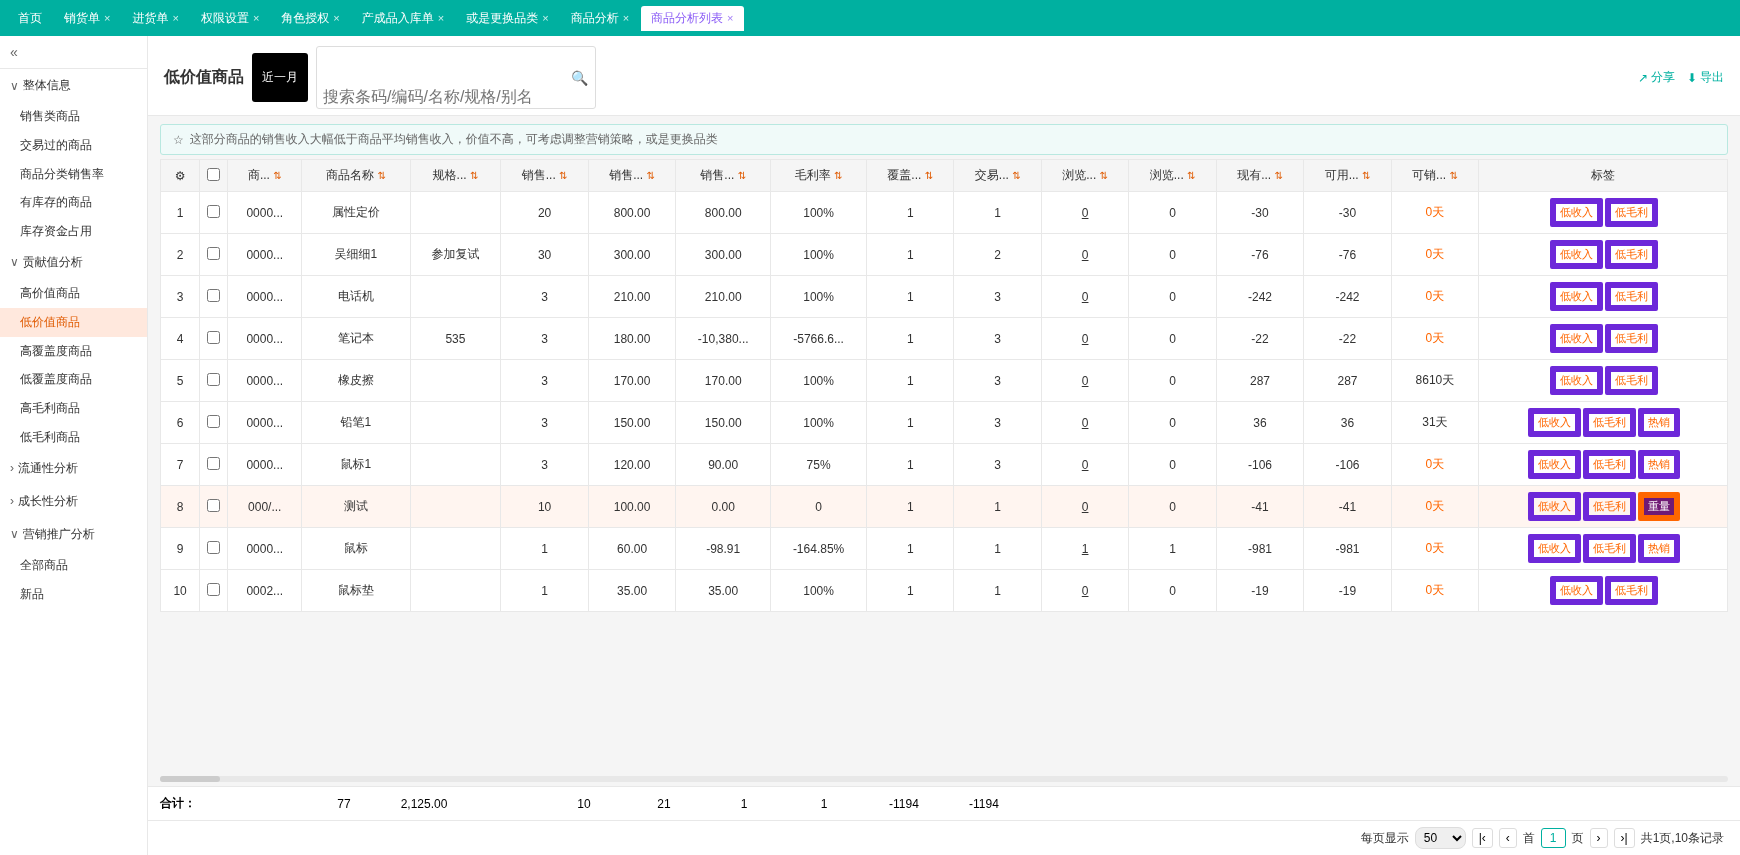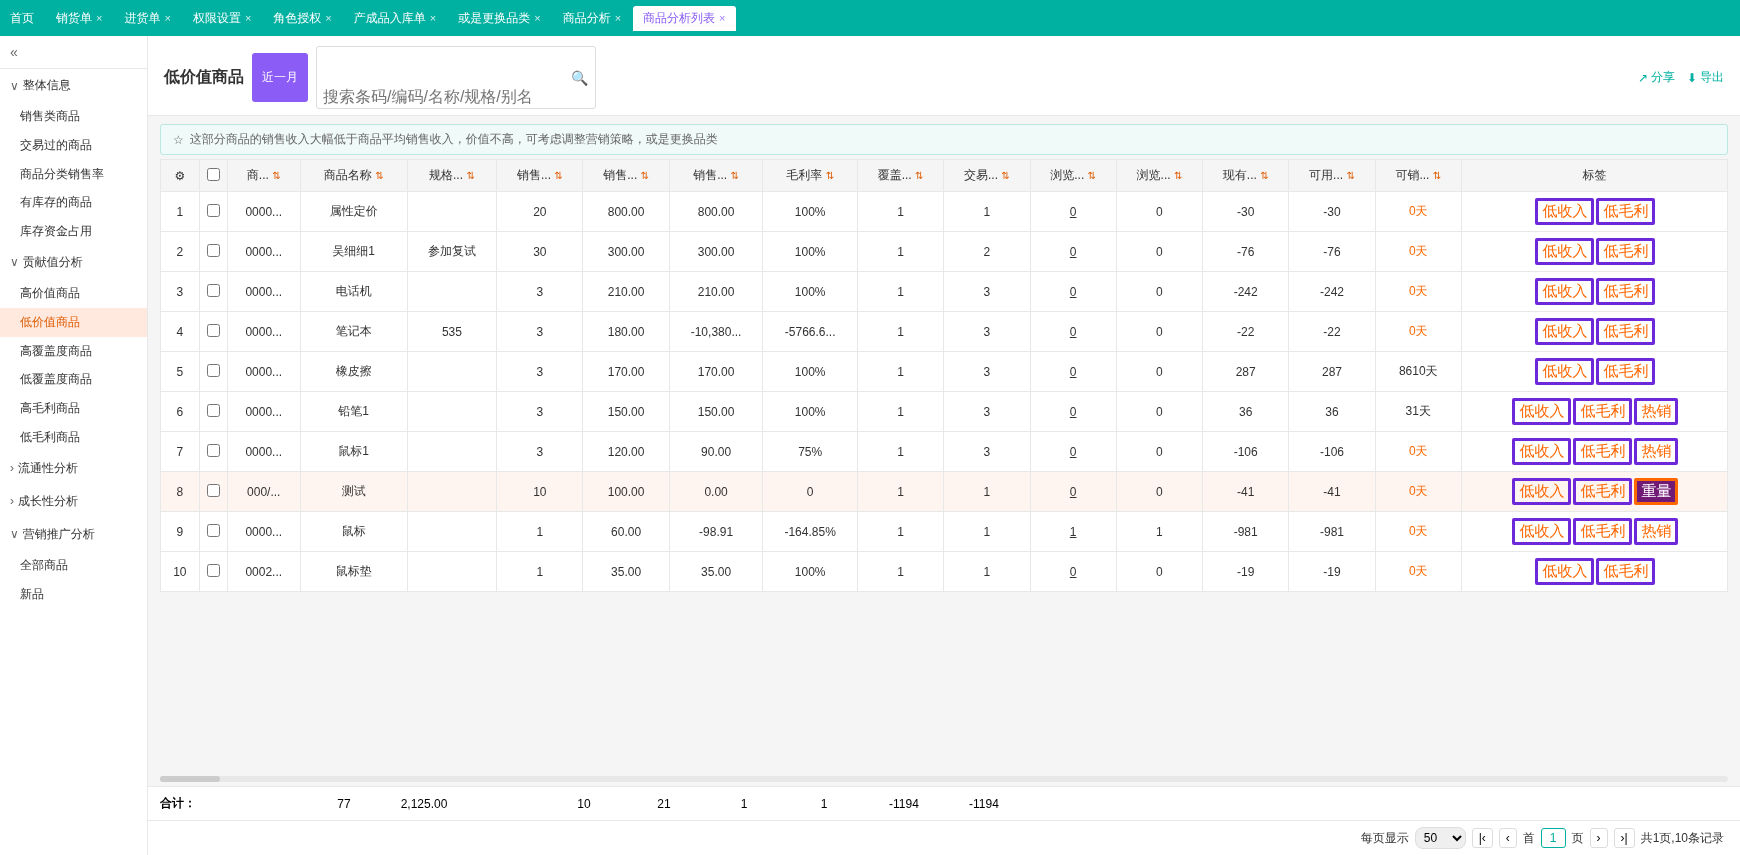--- a/index.html
+++ b/index.html
@@ -4,21 +4,21 @@
   <style>
     * { box-sizing: border-box; margin: 0; padding: 0; font-family: 'Microsoft YaHei', Arial, sans-serif; font-size: 12px; }
     body { background: #f5f5f5; overflow-x: hidden; }
 
     
     .top-nav {
       background: #00b0a0;
       display: flex;
       align-items: center;
       height: 36px;
-      padding: 0 0;
+      padding: 0 8px;
       gap: 2px;
     }
     .nav-item {
       color: #fff;
       padding: 4px 10px;
       cursor: pointer;
       border-radius: 3px 3px 0 0;
       white-space: nowrap;
       font-size: 13px;
       display: flex;
@@ -77,21 +77,21 @@
       align-items: center;
       gap: 8px;
       border-bottom: 1px solid #e8e8e8;
     }
     .page-title {
       font-size: 16px;
       font-weight: bold;
       color: #333;
     }
     .filter-btn {
-      background: #8b5cf6;
+      background: #000000;
       color: #fff;
       border: none;
       border-radius: 3px;
       padding: 16px 10px;
       cursor: pointer;
       font-size: 12px;
     }
     .search-box {
       display: flex;
       align-items: center;
@@ -170,25 +170,25 @@
     td {
       padding: 6px 6px;
       border: 1px solid #e8e8e8;
       color: #333;
       text-align: center;
       white-space: nowrap;
     }
     tr.highlighted td { background: #fff5f0; }
     .tag {
       display: inline-block;
-      border: 3px solid #6d28d9;
+      border: 6px solid #6d28d9;
       color: #ff6600;
       border-radius: 2px;
       padding: 1px 4px;
-      font-size: 15px;
+      font-size: 11px;
       margin-left: 2px;
     }
     .tag.recommend { background: #701a75; color: #fff; border-color: #ff6600; text-align: right; }
     .zero-days { color: #ff6600; }
     .days-normal { color: #333; }
     .underline-link { text-decoration: underline; cursor: pointer; }
 
     
     .footer {
       background: #fff;

